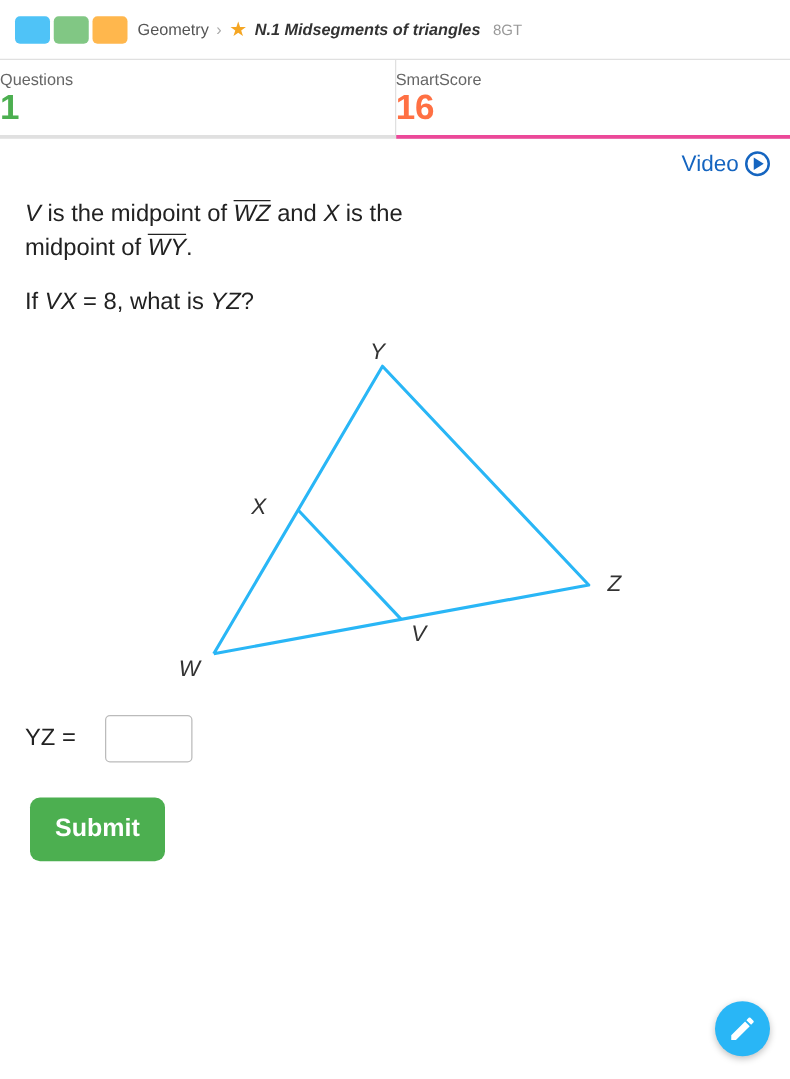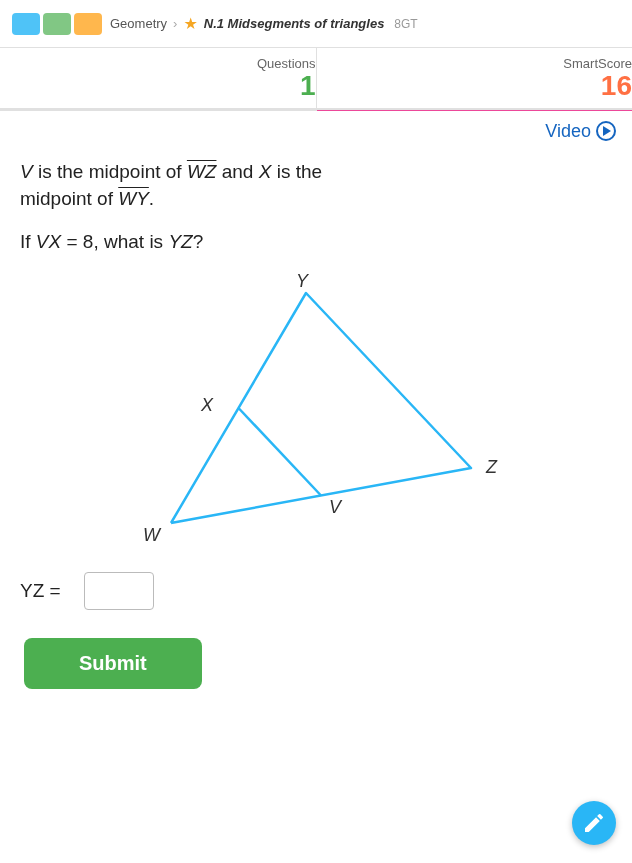--- a/index.html
+++ b/index.html
@@ -47,21 +47,21 @@
     .breadcrumb-title { font-weight: 600; color: #333; font-style: italic; }
     .breadcrumb-code { color: #999; font-size: 12px; margin-left: 4px; }
 
     
     .stats-row {
       display: flex;
       border-bottom: 3px solid #e0e0e0;
     }
     .stats-col {
       flex: 1;
-      text-align: right;
+      text-align: left;
       padding: 8px 0 6px;
       border-right: 1px solid #e0e0e0;
     }
     .stats-col:last-child { border-right: none; }
     .stats-label {
       font-size: 13px;
       color: #666;
       font-weight: 400;
     }
     .stats-value-green {
@@ -71,21 +71,21 @@
       line-height: 1.1;
     }
     .stats-value-orange {
       font-size: 28px;
       font-weight: 700;
       color: #ff7043;
       line-height: 1.1;
     }
     
     .stats-col-smart {
-      border-bottom: 1px solid #ec4899;
+      border-bottom: 3px solid #ec4899;
       margin-bottom: -3px;
     }
 
     
     .video-row {
       display: flex;
       justify-content: flex-end;
       padding: 10px 16px 4px;
     }
     .video-link {
@@ -168,21 +168,21 @@
     }
 
     
     .submit-btn {
       background: #4caf50;
       color: #fff;
       border: none;
       border-radius: 8px;
       font-size: 20px;
       font-weight: 700;
-      padding: 14px 55px;
+      padding: 14px 20px;
       cursor: pointer;
       display: block;
       margin-left: 4px;
     }
 
     
     .pencil-fab {
       position: absolute;
       bottom: 18px;
       right: 16px;

